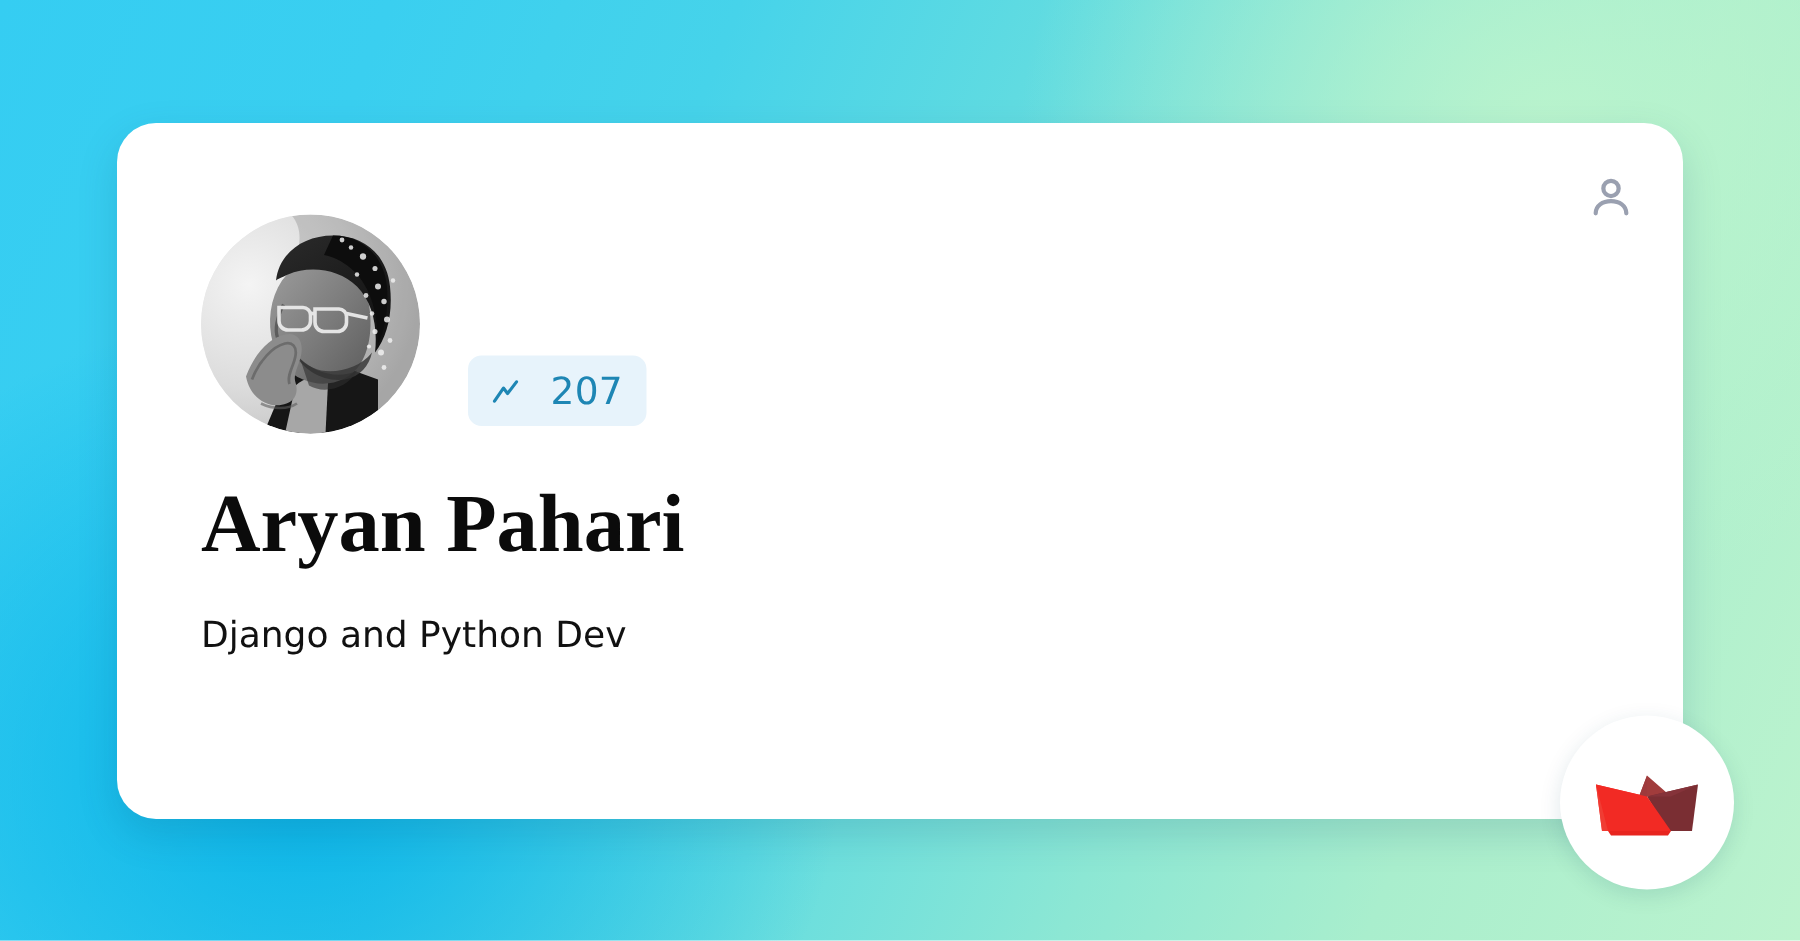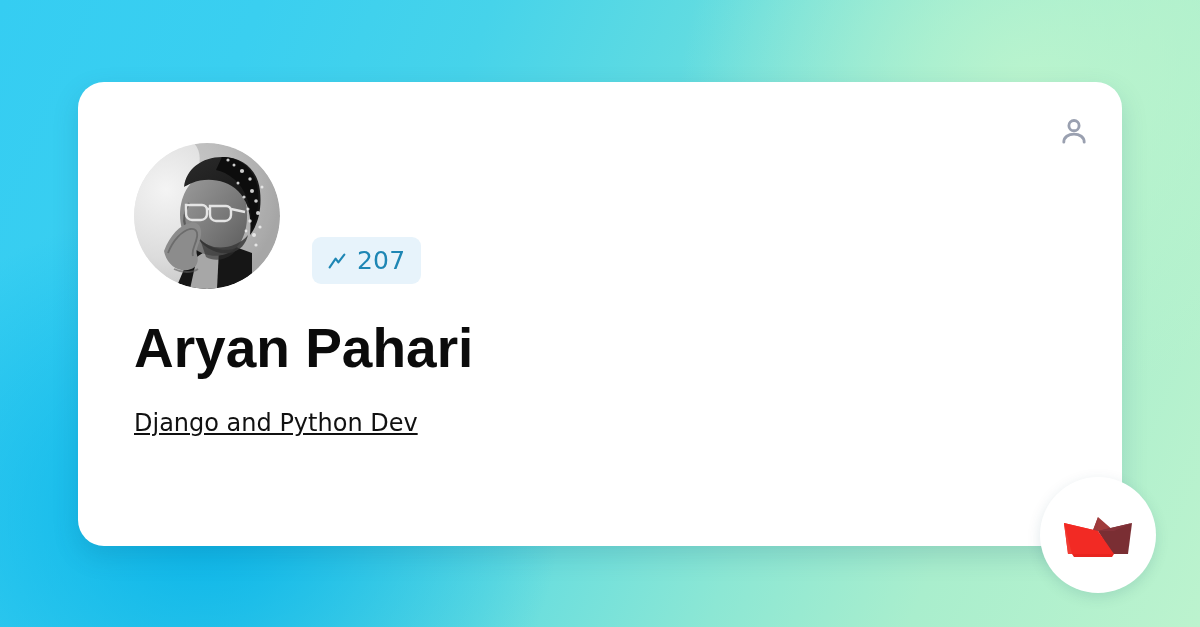--- a/index.html
+++ b/index.html
@@ -88,21 +88,21 @@
 
   .stat-badge {
     margin-left: 32px;
     margin-bottom: 5px;
     height: 47px;
     padding: 0 16px 0 14px;
     background: #E7F3FB;
     border-radius: 9px;
     display: flex;
     align-items: center;
-    gap: 9px;
+    gap: 19px;
     flex: none;
   }
   .stat-badge .trend-icon {
     display: flex;
     align-items: center;
     color: #1E86B4;
   }
   .stat-badge .trend-icon svg { display: block; }
   .stat-badge .stat-value {
     font-family: "DejaVu Sans", "Liberation Sans", sans-serif;
@@ -110,21 +110,21 @@
     color: #1E86B4;
     letter-spacing: 0.2px;
     line-height: 1;
   }
 
   
   .profile-name {
     position: absolute;
     left: 56px;
     top: 238px;
-    font-family: Liberation Sans, sans-serif;
+    font-family: Liberation Serif, serif;
     font-weight: bold;
     font-size: 55px;
     line-height: 1.05;
     color: #0B0B0B;
     letter-spacing: 0px;
     white-space: nowrap;
   }
 
   
   .profile-desc {
@@ -132,21 +132,20 @@
     left: 56px;
     top: 317px;
     width: 900px;
   }
   .desc-line {
     font-family: "DejaVu Sans", "Liberation Sans", sans-serif;
     font-size: 24px;
     line-height: 48px;
     color: #111111;
     white-space: nowrap;
-    text-decoration: underline;
   }
 
   
   .logo-circle {
     position: absolute;
     left: 1040px;
     top: 477px;
     width: 116px;
     height: 116px;
     background: #FFFFFF;

